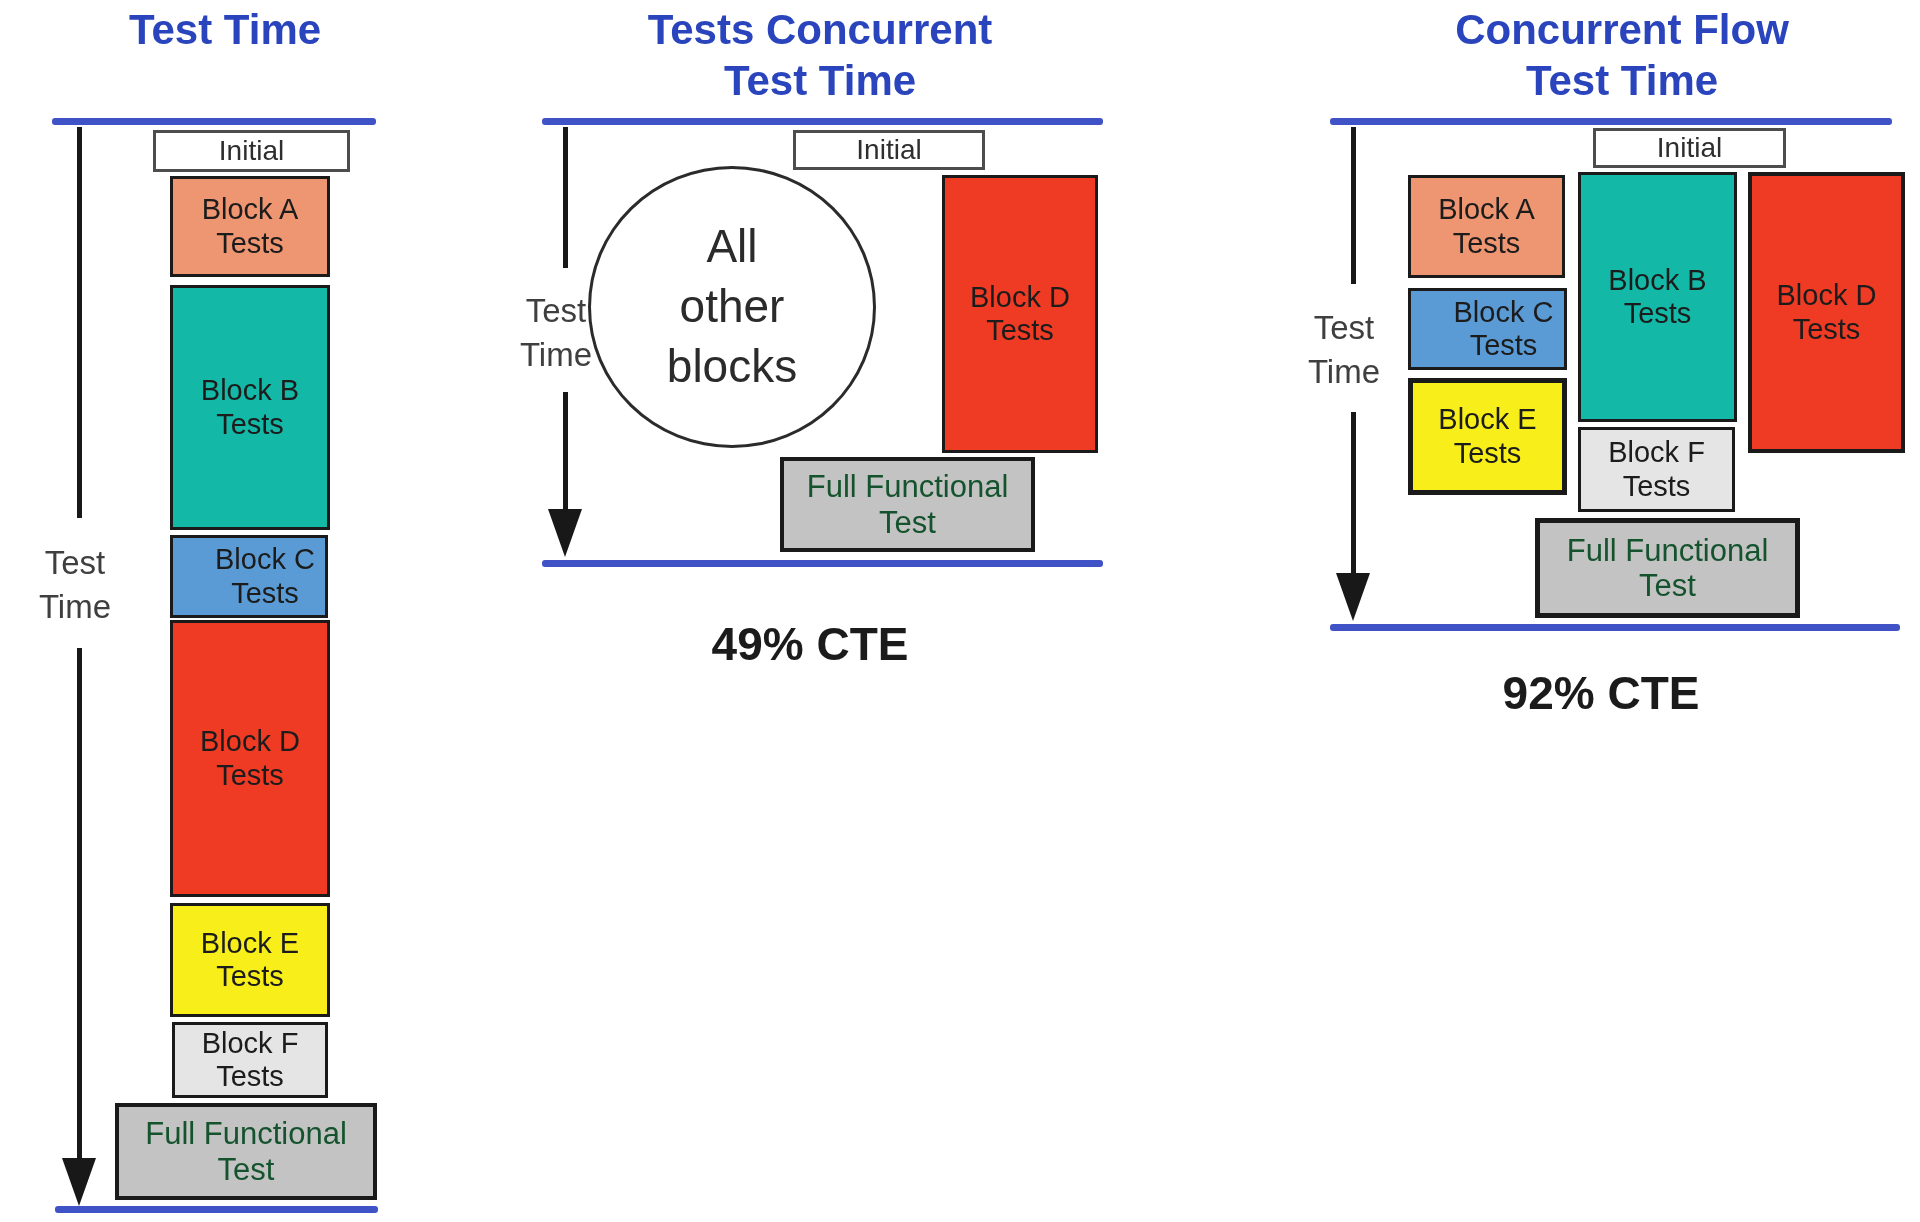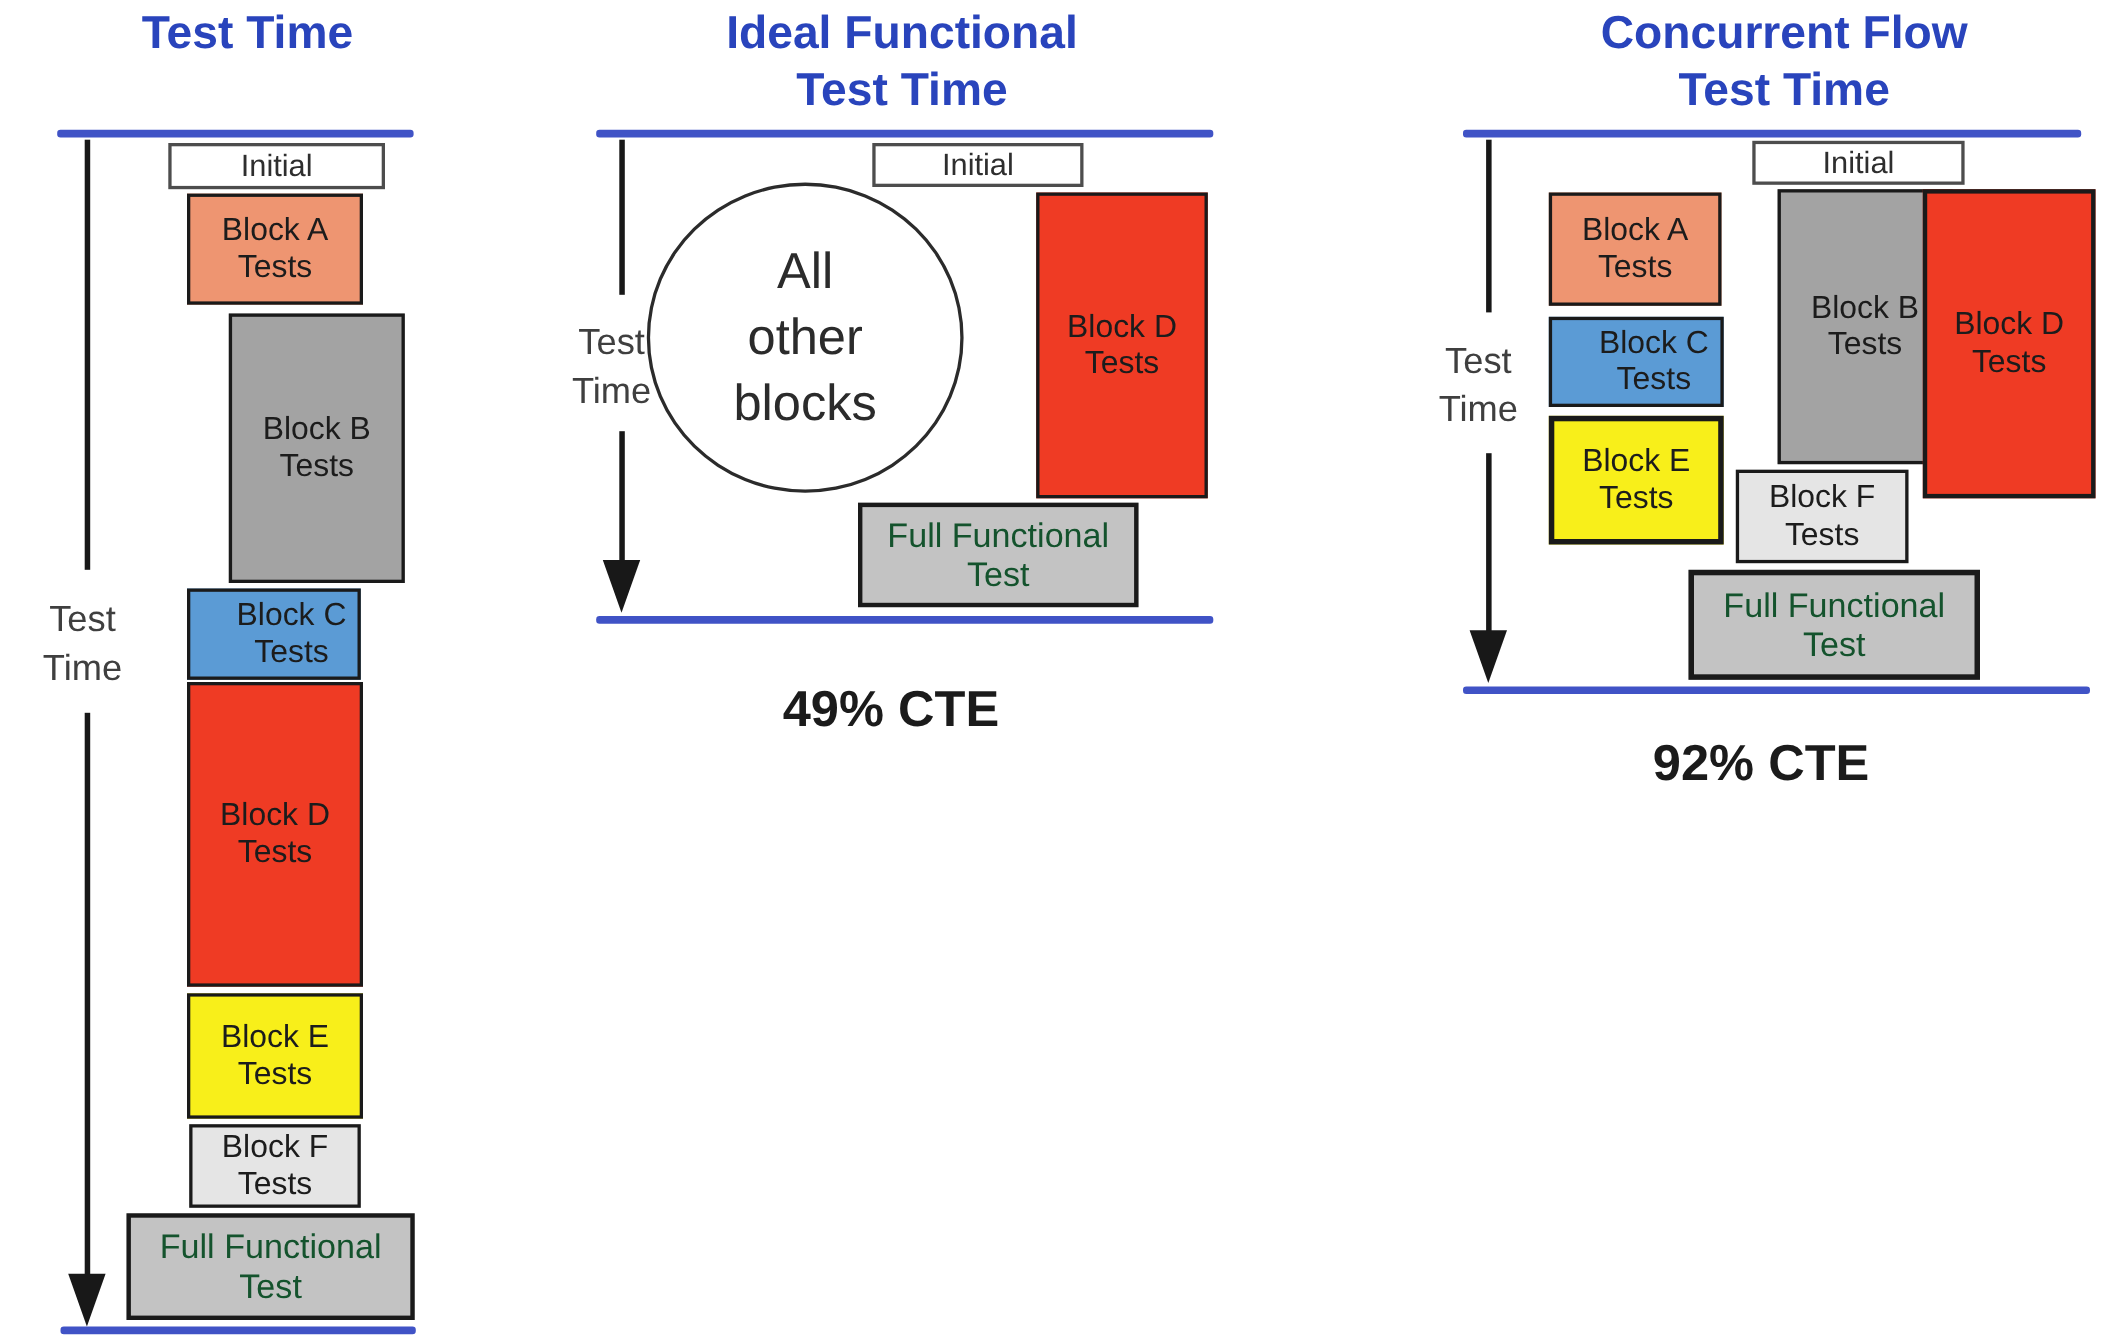--- a/index.html
+++ b/index.html
@@ -66,21 +66,21 @@
     font-size:28px;
     color:#2e2e2e;
   }
   .ffbox{
     background:#c3c3c3;
     border-width:4px;
     font-size:31px;
     color:#14532d;
   }
   .c-a{background:#ee9571;}
-  .c-b{background:#a3a3a3;margin-left:38px;}
+  .c-b{background:#14b8a6;}
   .c-c{background:#5b9bd5;padding-left:32px;}
   .c-d{background:#ef3b24;}
   .c-e{background:#f8ef1a;}
   .c-f{background:#e5e5e5;}
   .circle{
     position:absolute;
     box-sizing:border-box;
     border:3px solid #2b2b2b;
     border-radius:50%;
     background:#ffffff;
@@ -159,21 +159,21 @@
     <div class="box ffbox" style="left:115px;top:1103px;width:262px;height:97px;">
       <span>Full Functional</span>
       <span>Test</span>
     </div>
 
     <div class="hline" style="left:55px;top:1206px;width:323px;"></div>
   </div>
 
   <div>
     <div class="title" style="left:600px;top:4px;width:440px;">
-      <span>Ideal Functional</span>
+      <span>Tests Concurrent</span>
       <span>Test Time</span>
     </div>
 
     <div class="hline" style="left:542px;top:118px;width:561px;"></div>
 
     <div class="vline" style="left:563px;top:127px;height:141px;"></div>
     <div class="axis-label" style="left:491px;top:289px;width:130px;">
       <span>Test</span>
       <span>Time</span>
     </div>

